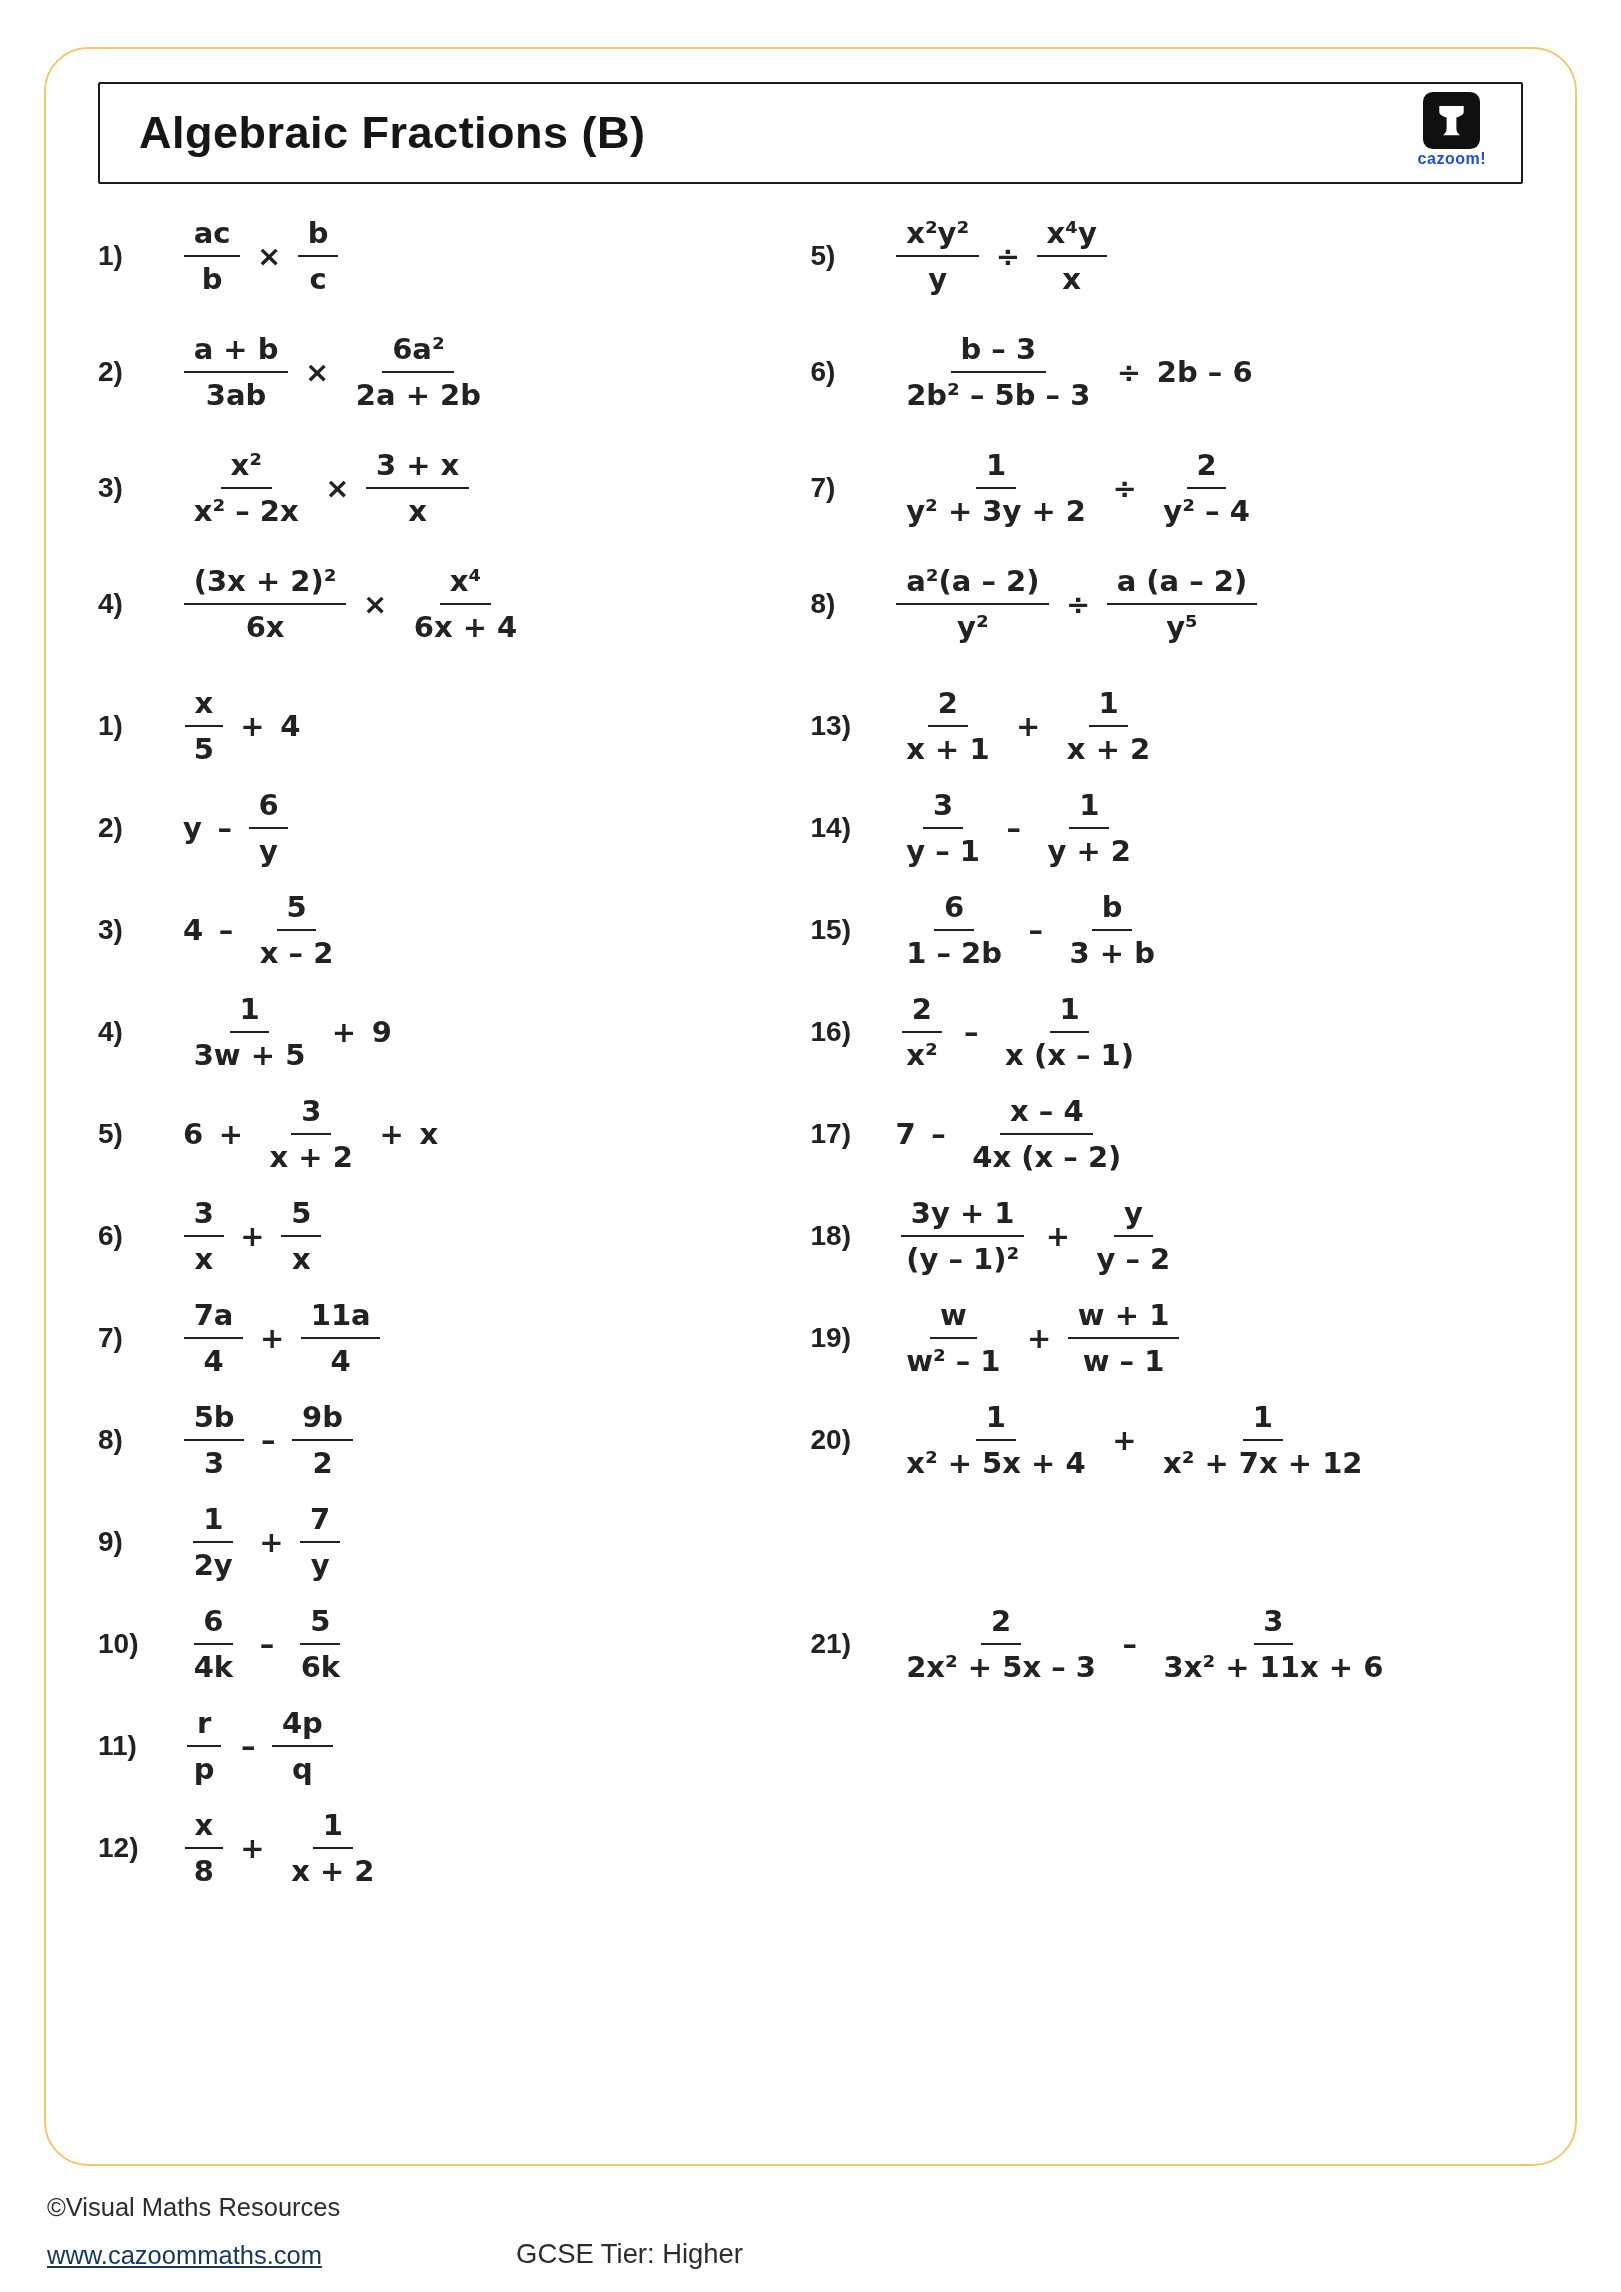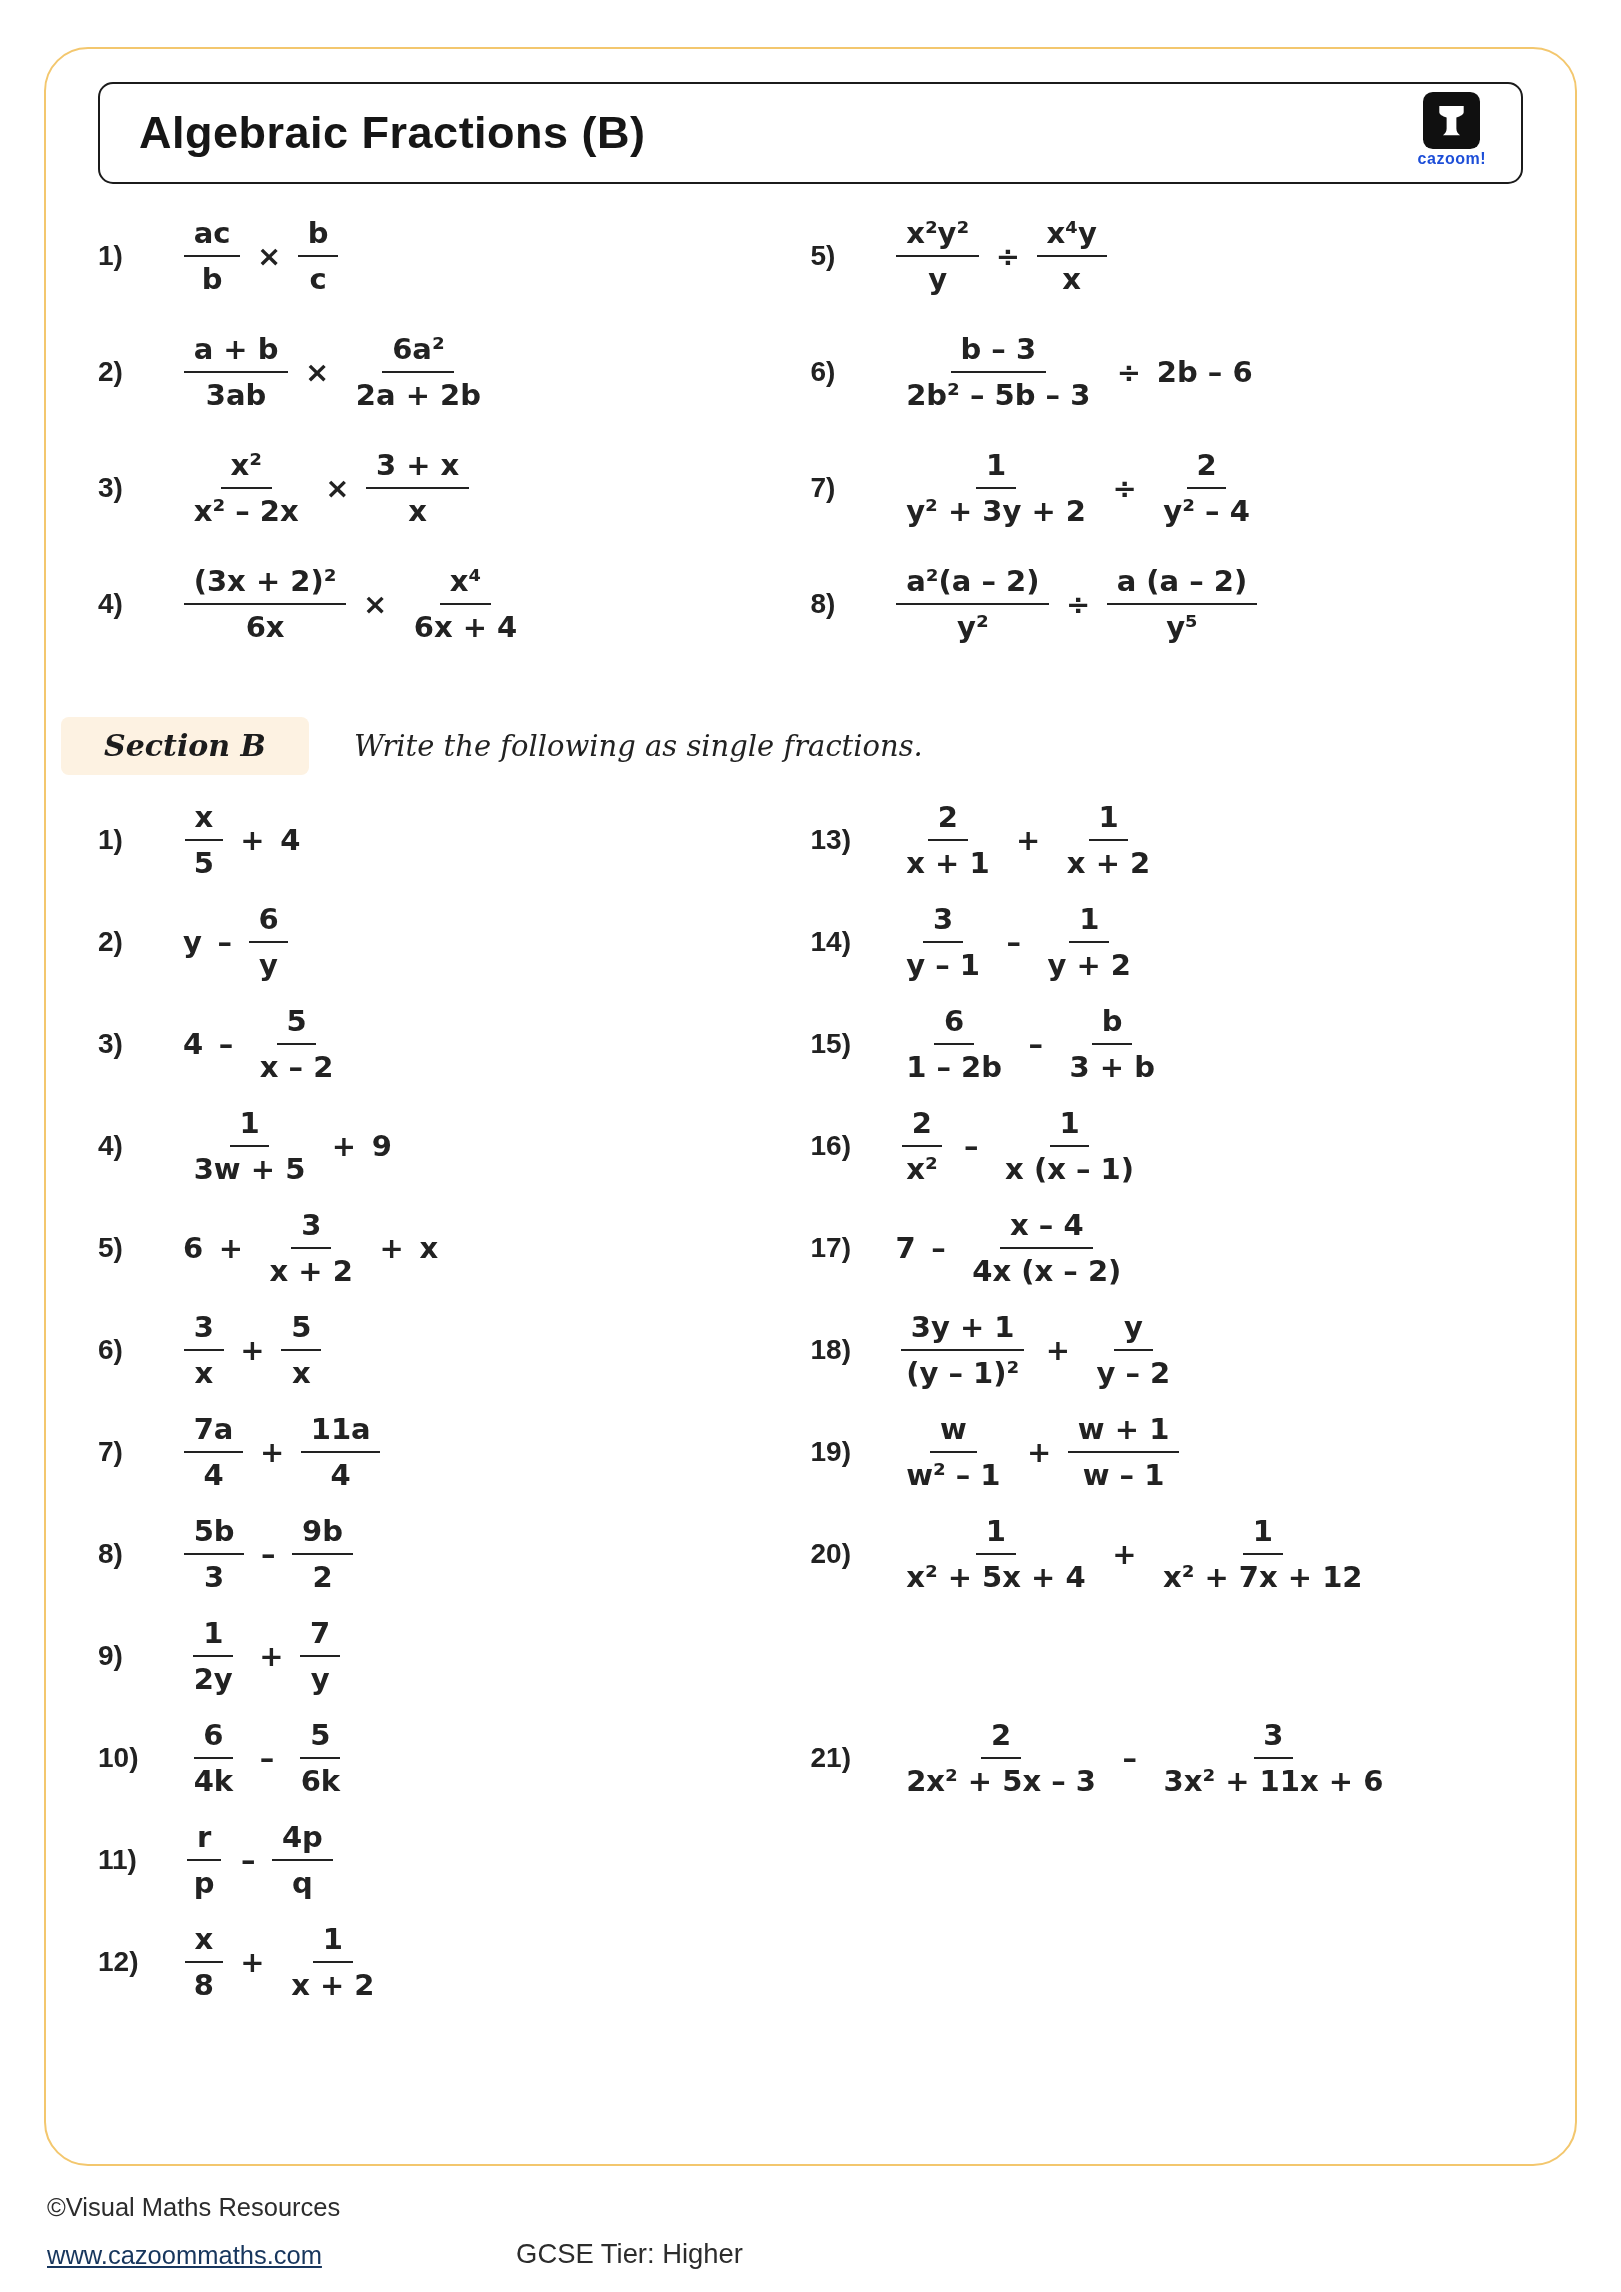--- a/index.html
+++ b/index.html
@@ -17,21 +17,21 @@
     border-radius: 44px;
     pointer-events: none;
   }
   .content {
     position: absolute; left: 44px; top: 47px; right: 44px; bottom: 127px;
     padding: 35px 54px 0 54px;
   }
   
   .title-box {
     border: 2.9px solid #1b1b1b;
-    border-radius: 15px;
+    border-radius: 2px;
     height: 102px;
     display: flex; align-items: center;
     padding: 0 39px;
     position: relative;
     background: #fff;
   }
   .title {
     font-size: 45px; font-weight: 700; letter-spacing: 0.5px; color: #161616;
   }
   .logo {
@@ -218,24 +218,20 @@
                 <span class="fnum">a (a – 2)</span>
                 <span class="fden">y⁵</span>
               </span>
             </span>
           </div>
         </div>
     </div>
   </div>
 
   <div class="section section-b">
-    <div class="section-head">
-      <span class="section-label">Section B</span>
-      <span class="section-instruction">Write the following as single fractions.</span>
-    </div>
     <div class="cols">
       <div class="col">
           <div class="prob">
             <span class="prob-num">1)</span>
             <span class="math">
               <span class="frac">
                 <span class="fnum">x</span>
                 <span class="fden">5</span>
               </span>
               <span class="op">+</span>

